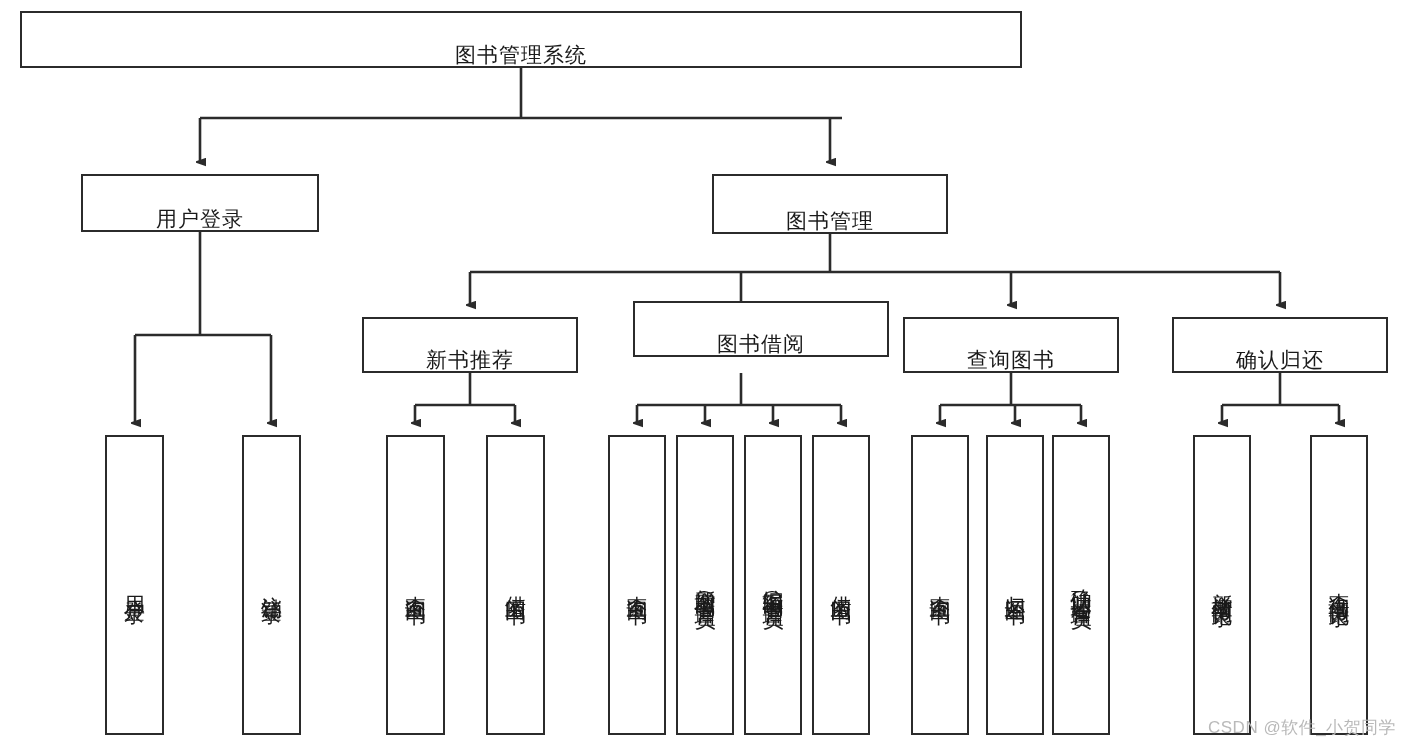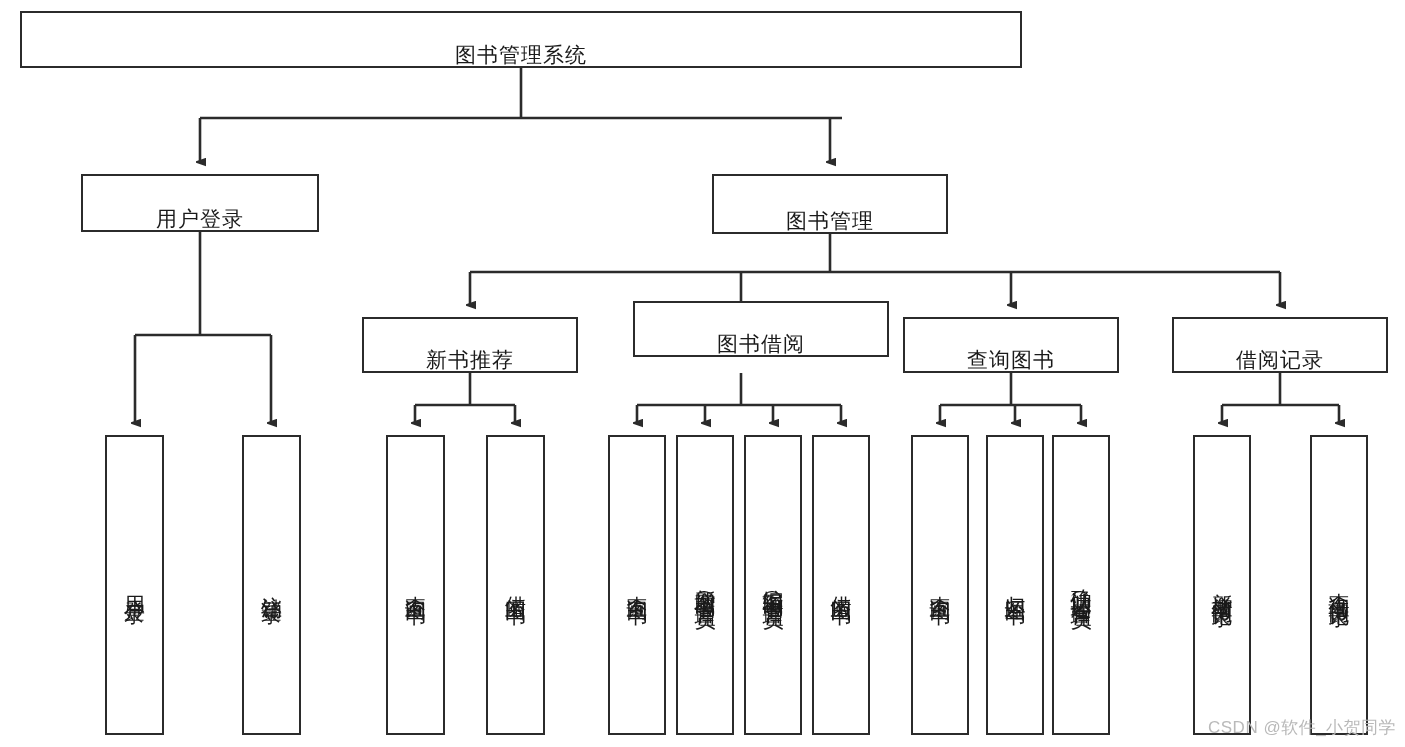--- a/index.html
+++ b/index.html
@@ -133,21 +133,21 @@
   <div class="node horiz" style="left:362px; top:317px; width:216px; height:56px;">
     <span>新书推荐</span>
   </div>
   <div class="node horiz" style="left:633px; top:301px; width:256px; height:56px;">
     <span>图书借阅</span>
   </div>
   <div class="node horiz" style="left:903px; top:317px; width:216px; height:56px;">
     <span>查询图书</span>
   </div>
   <div class="node horiz" style="left:1172px; top:317px; width:216px; height:56px;">
-    <span>借阅记录</span>
+    <span>确认归还</span>
   </div>
 
   <div class="node vert" style="left:105px; top:435px; width:59px; height:300px;">
     <span class="vlabel">用户登录</span>
   </div>
   <div class="node vert" style="left:242px; top:435px; width:59px; height:300px;">
     <span class="vlabel">注销登录</span>
   </div>
 
   <div class="node vert" style="left:386px; top:435px; width:59px; height:300px;">

